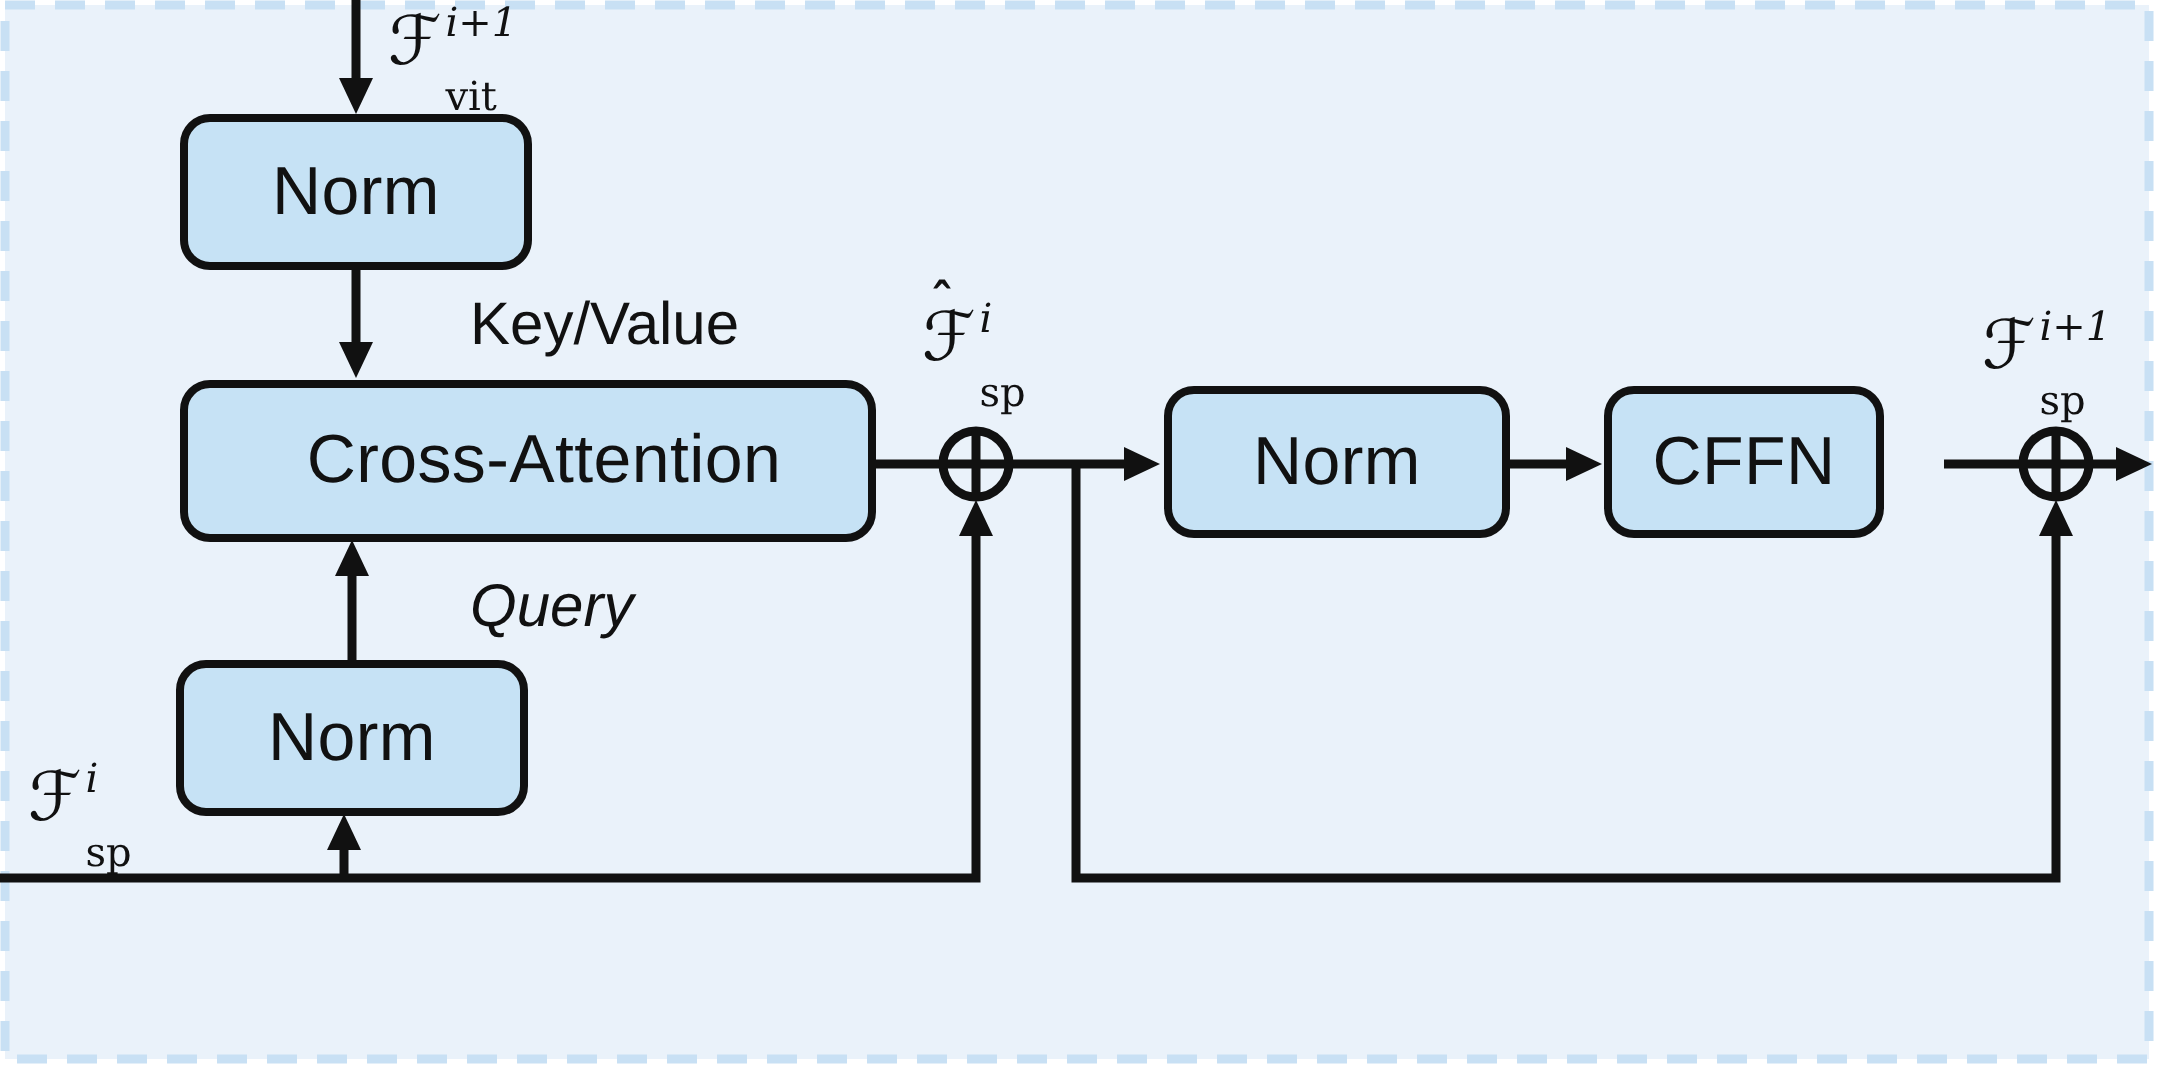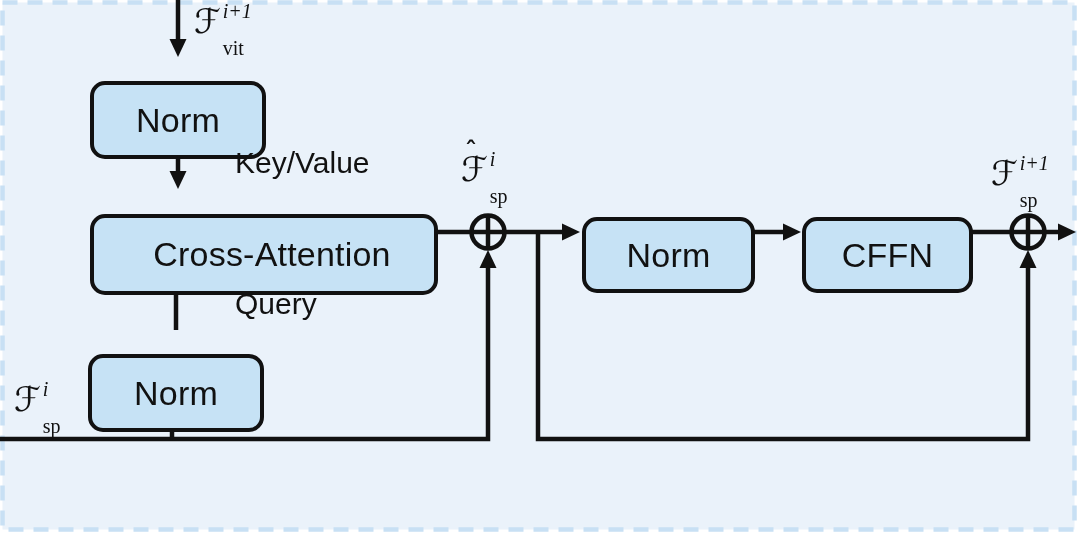--- a/index.html
+++ b/index.html
@@ -20,33 +20,33 @@
   .frame{fill:var(--canvas_bg);stroke:var(--frame_border);stroke-width:4.5;stroke-dasharray:15 10;}
   .wire{stroke:var(--ink);stroke-width:4.5;fill:none;}
   .head{fill:var(--ink);stroke:none;}
   .opcircle{fill:var(--canvas_bg);stroke:var(--ink);stroke-width:4.5;}
   .opcross{stroke:var(--ink);stroke-width:4.5;fill:none;}
 
   .box{
     position:absolute;box-sizing:border-box;
     background:var(--box_fill);border:4.5px solid var(--ink);border-radius:15px;
     display:flex;align-items:center;justify-content:center;
-    font-size:34px;letter-spacing:0.2px;margin-top:24px;
+    font-size:34px;letter-spacing:0.2px;
   }
   .edge-label{position:absolute;font-size:30px;margin-left:39px;}
   .math{
     position:absolute;display:flex;align-items:flex-start;
     font-family:"DejaVu Serif","DejaVu Sans",serif;line-height:1;
   }
   .math .mf{font-style:italic;font-size:34px;line-height:1;}
   .math .hat{
     position:absolute;left:4px;top:-13px;
     font-size:24px;font-weight:bold;font-style:normal;
   }
-  .math .ss{display:flex;flex-direction:column;margin-left:2px;margin-top:-3px;font-family:Liberation Serif, serif;}
+  .math .ss{display:flex;flex-direction:column;margin-left:2px;margin-top:-3px;}
   .math .sup{font-style:italic;font-size:20px;line-height:1;}
   .math .sub{font-style:normal;font-size:20px;line-height:1;margin-top:17px;}
   .caption{
     position:absolute;left:0;top:472px;width:1000px;text-align:center;
     font-size:32px;
   }
   .caption .ivar{font-family:"DejaVu Serif","DejaVu Sans",serif;font-style:italic;margin-left:7px;}
 </style>
 </head>
 <body>
@@ -122,26 +122,26 @@
   </div>
 
   <div class="box" style="left:88px;top:330px;width:176px;height:78px;">
     <span>Norm</span>
   </div>
 
   <div class="box" style="left:582px;top:193px;width:173px;height:76px;">
     <span>Norm</span>
   </div>
 
-  <div class="box" style="left:802px;top:193px;width:171px;height:76px;">
+  <div class="box" style="left:802px;top:193px;width:140px;height:76px;">
     <span>CFFN</span>
   </div>
 
   <div class="edge-label" style="left:196px;top:146px;">Key/Value</div>
-  <div class="edge-label" style="left:196px;top:287px;">Query</div>
+  <div class="edge-label" style="left:196px;top:287px;font-style:italic;">Query</div>
 
   <div class="math" style="left:194px;top:4px;">
     <span class="mf">ℱ</span>
     <span class="ss">
       <span class="sup">i+1</span>
       <span class="sub">vit</span>
     </span>
   </div>
 
   <div class="math" style="left:461px;top:152px;">

